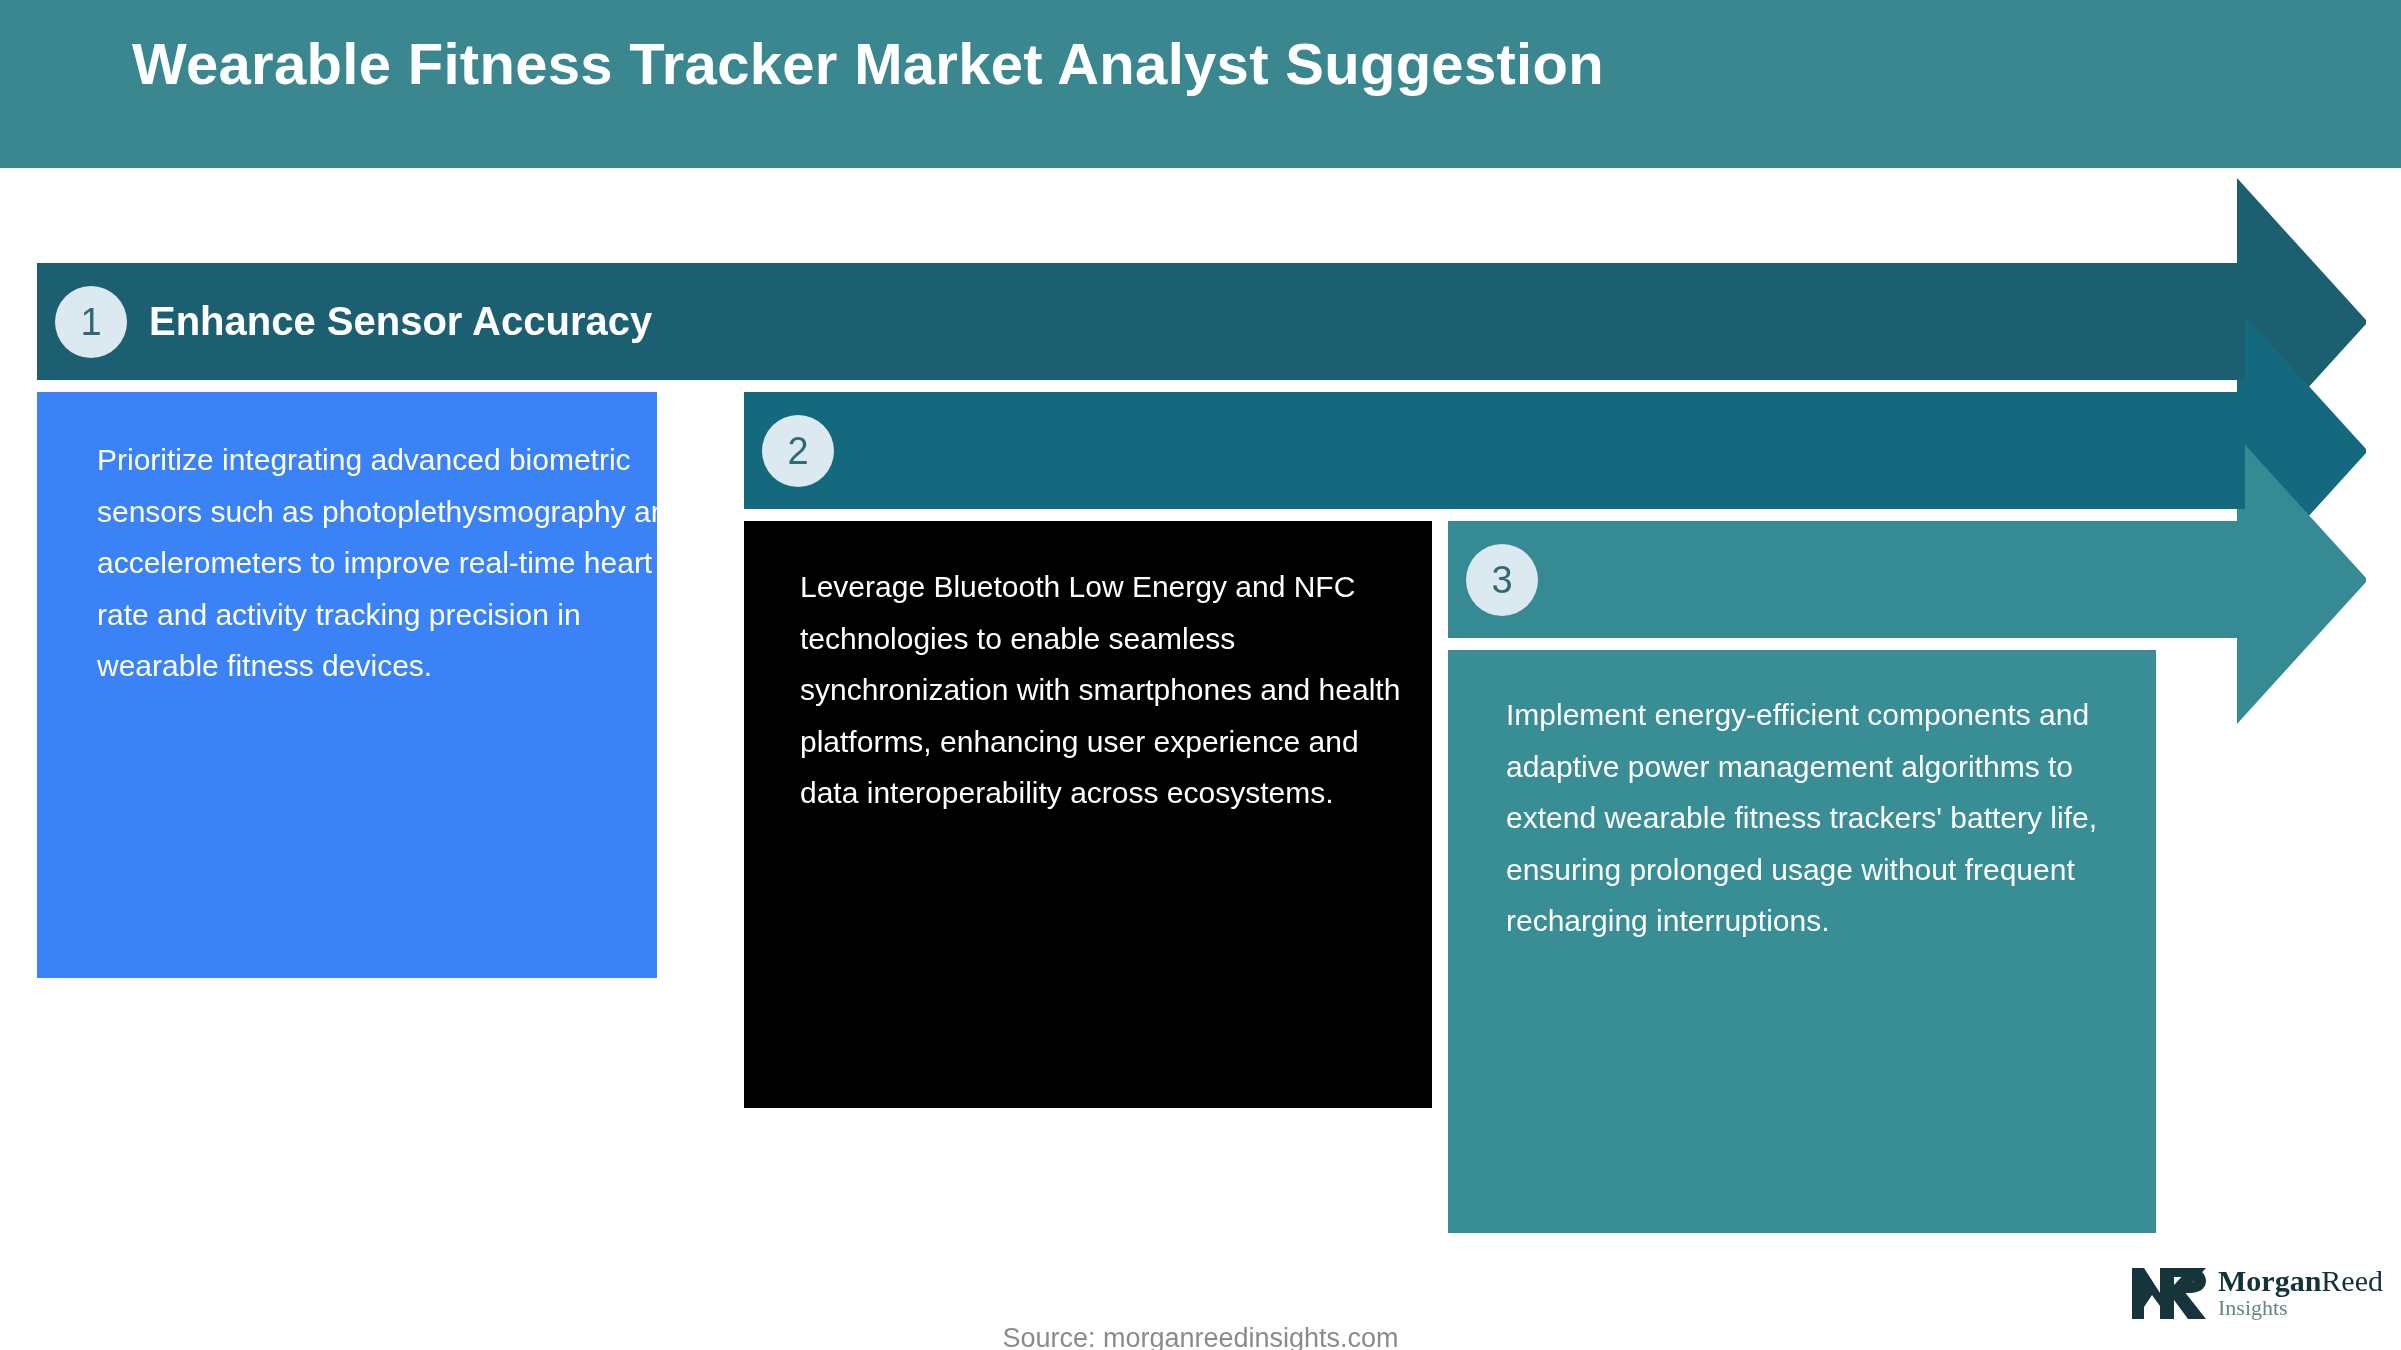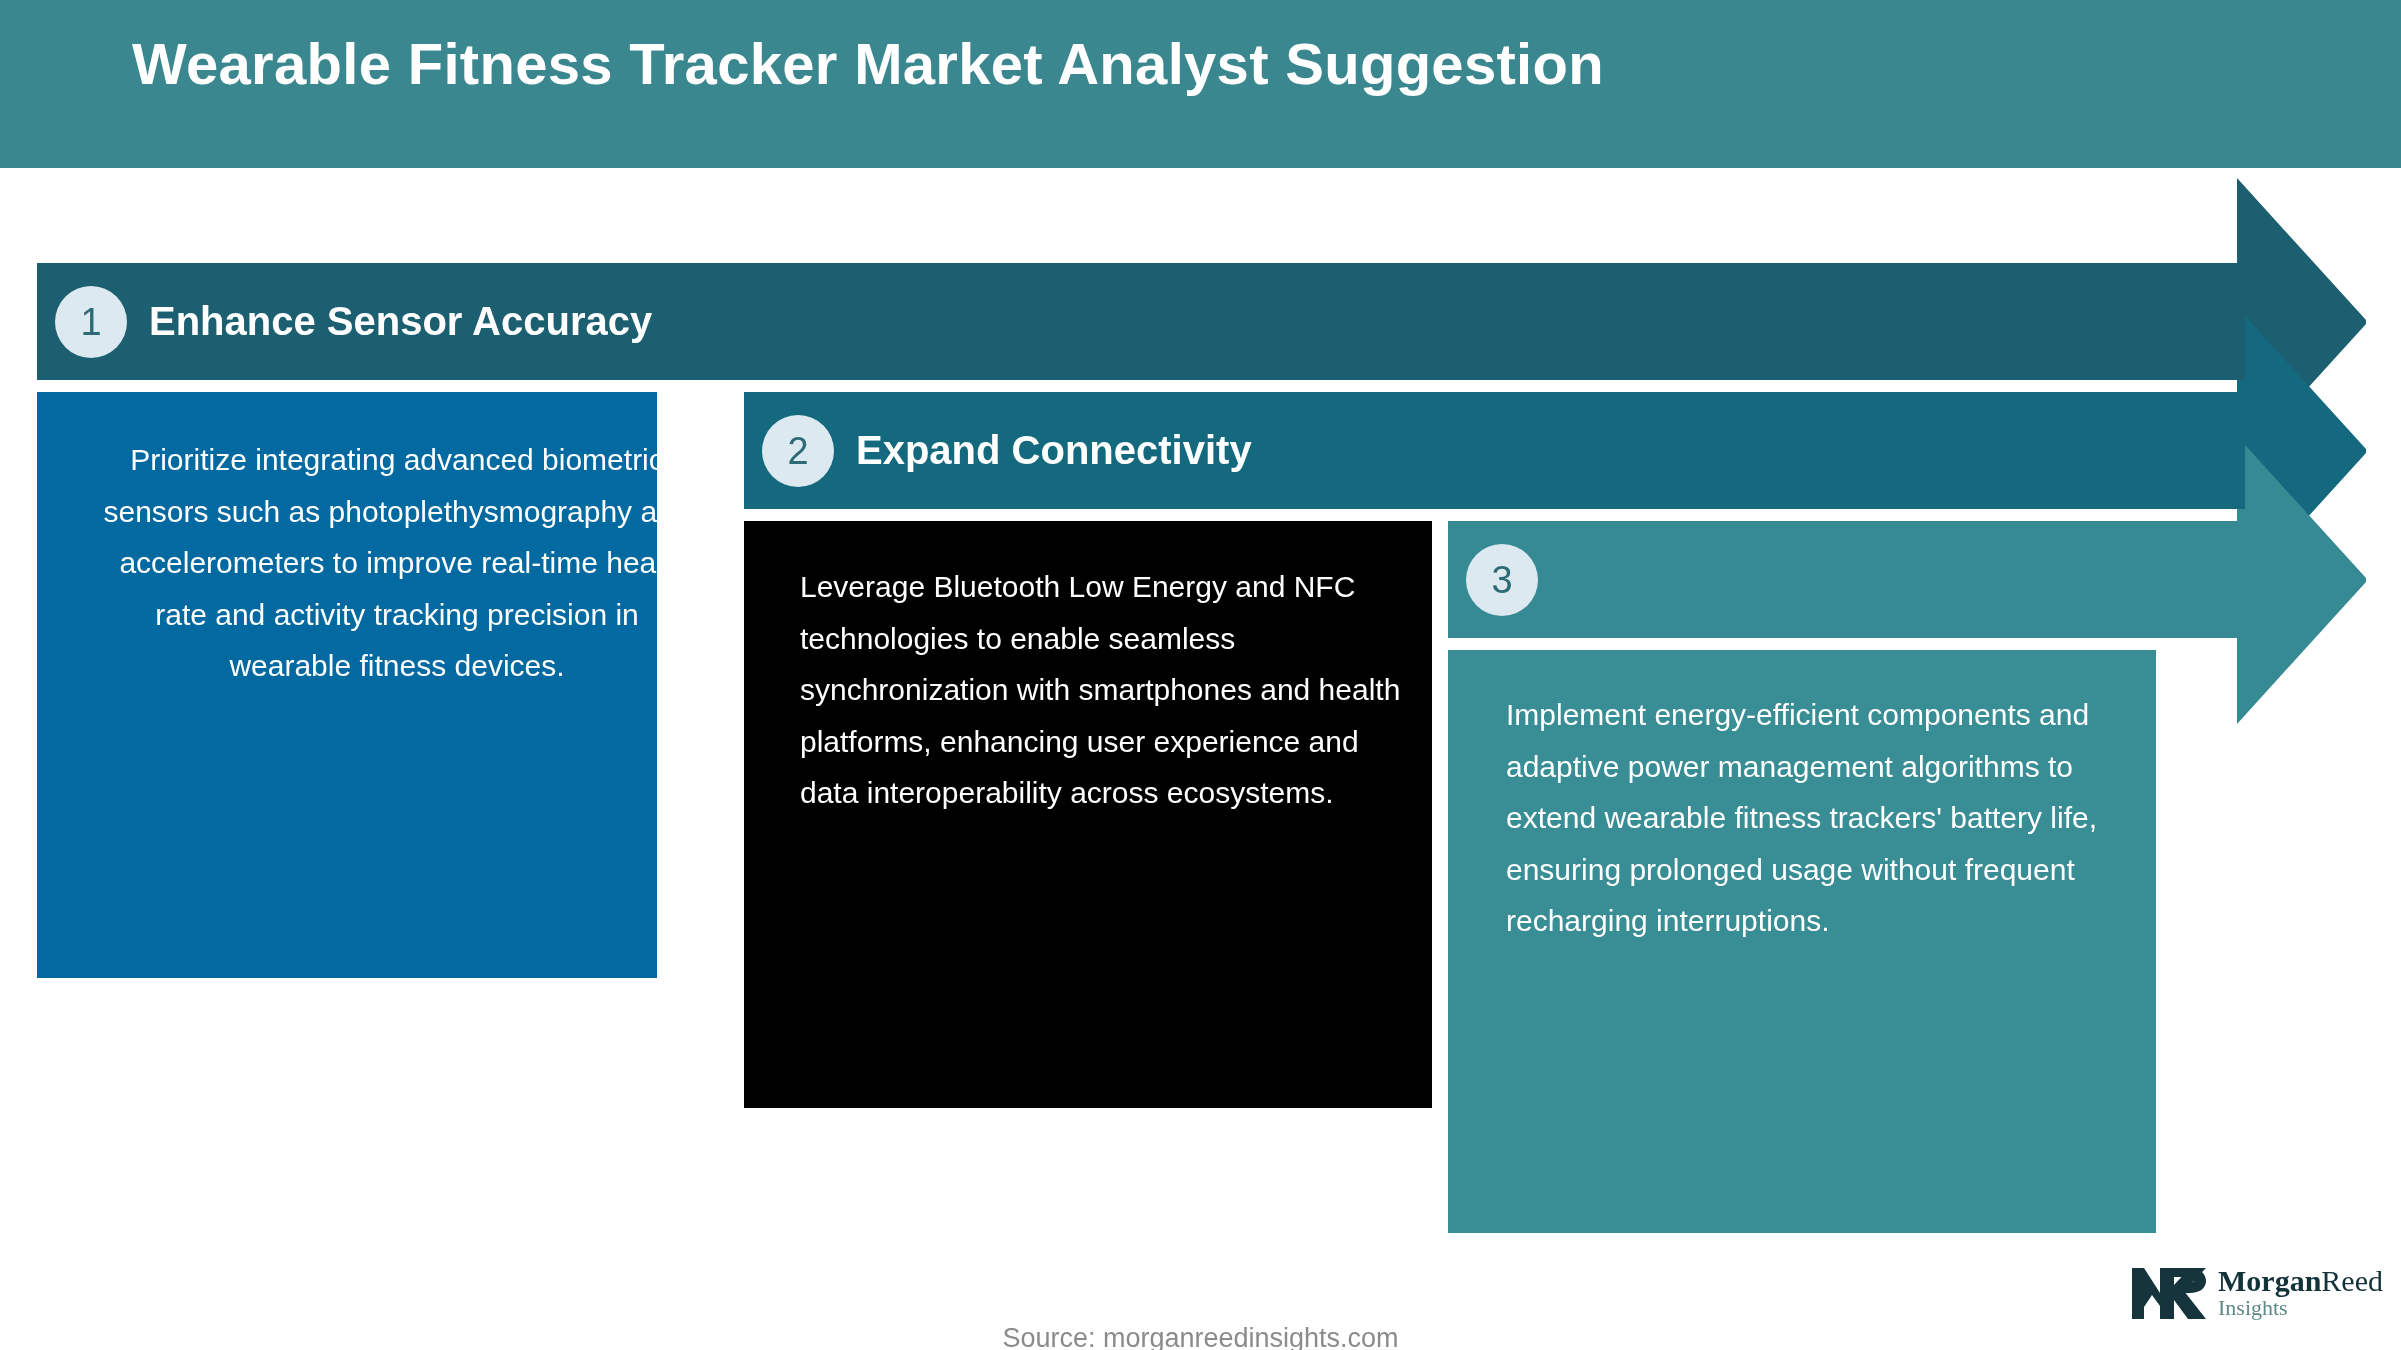--- a/index.html
+++ b/index.html
@@ -89,21 +89,21 @@
   .step-body-text {
     position: absolute;
     color: #ffffff;
     font-size: 30px;
     line-height: 1.72;
     font-weight: normal;
   }
 
   
   #step-1-banner { left: 37px;  top: 263px; width: 2208px; height: 117px; background: #1c5f70; }
-  #step-1-body   { left: 37px;  top: 392px; width: 620px;  height: 586px; background: #0369a1; text-align: center; }
+  #step-1-body   { left: 37px;  top: 392px; width: 620px;  height: 586px; background: #3b82f6; }
   #step-1-text   { left: 60px;  top: 42px;  width: 600px; }
 
   
   #step-2-banner { left: 744px; top: 392px; width: 1501px; height: 117px; background: #14697e; }
   #step-2-body   { left: 744px; top: 521px; width: 688px;  height: 587px; background: #000000; }
   #step-2-text   { left: 56px;  top: 40px;  width: 610px; }
 
   
   #step-3-banner { left: 1448px; top: 521px; width: 797px; height: 117px; background: #358a93; }
   #step-3-body   { left: 1448px; top: 650px; width: 708px; height: 583px; background: #398d95; }
@@ -195,21 +195,20 @@
   <div class="step-body" id="step-1-body">
     <div class="step-body-text" id="step-1-text">Prioritize integrating advanced biometric sensors such as photoplethysmography and accelerometers to improve real-time heart rate and activity tracking precision in wearable fitness devices.</div>
   </div>
 </div>
 
 <div class="step">
   <div class="step-banner" id="step-2-banner">
     <div class="step-badge">
       <span class="step-badge-num">2</span>
     </div>
-    <div class="step-title">Expand Connectivity</div>
   </div>
   <div class="step-body" id="step-2-body">
     <div class="step-body-text" id="step-2-text">Leverage Bluetooth Low Energy and NFC technologies to enable seamless synchronization with smartphones and health platforms, enhancing user experience and data interoperability across ecosystems.</div>
   </div>
 </div>
 
 <div class="step">
   <div class="step-banner" id="step-3-banner">
     <div class="step-badge">
       <span class="step-badge-num">3</span>

